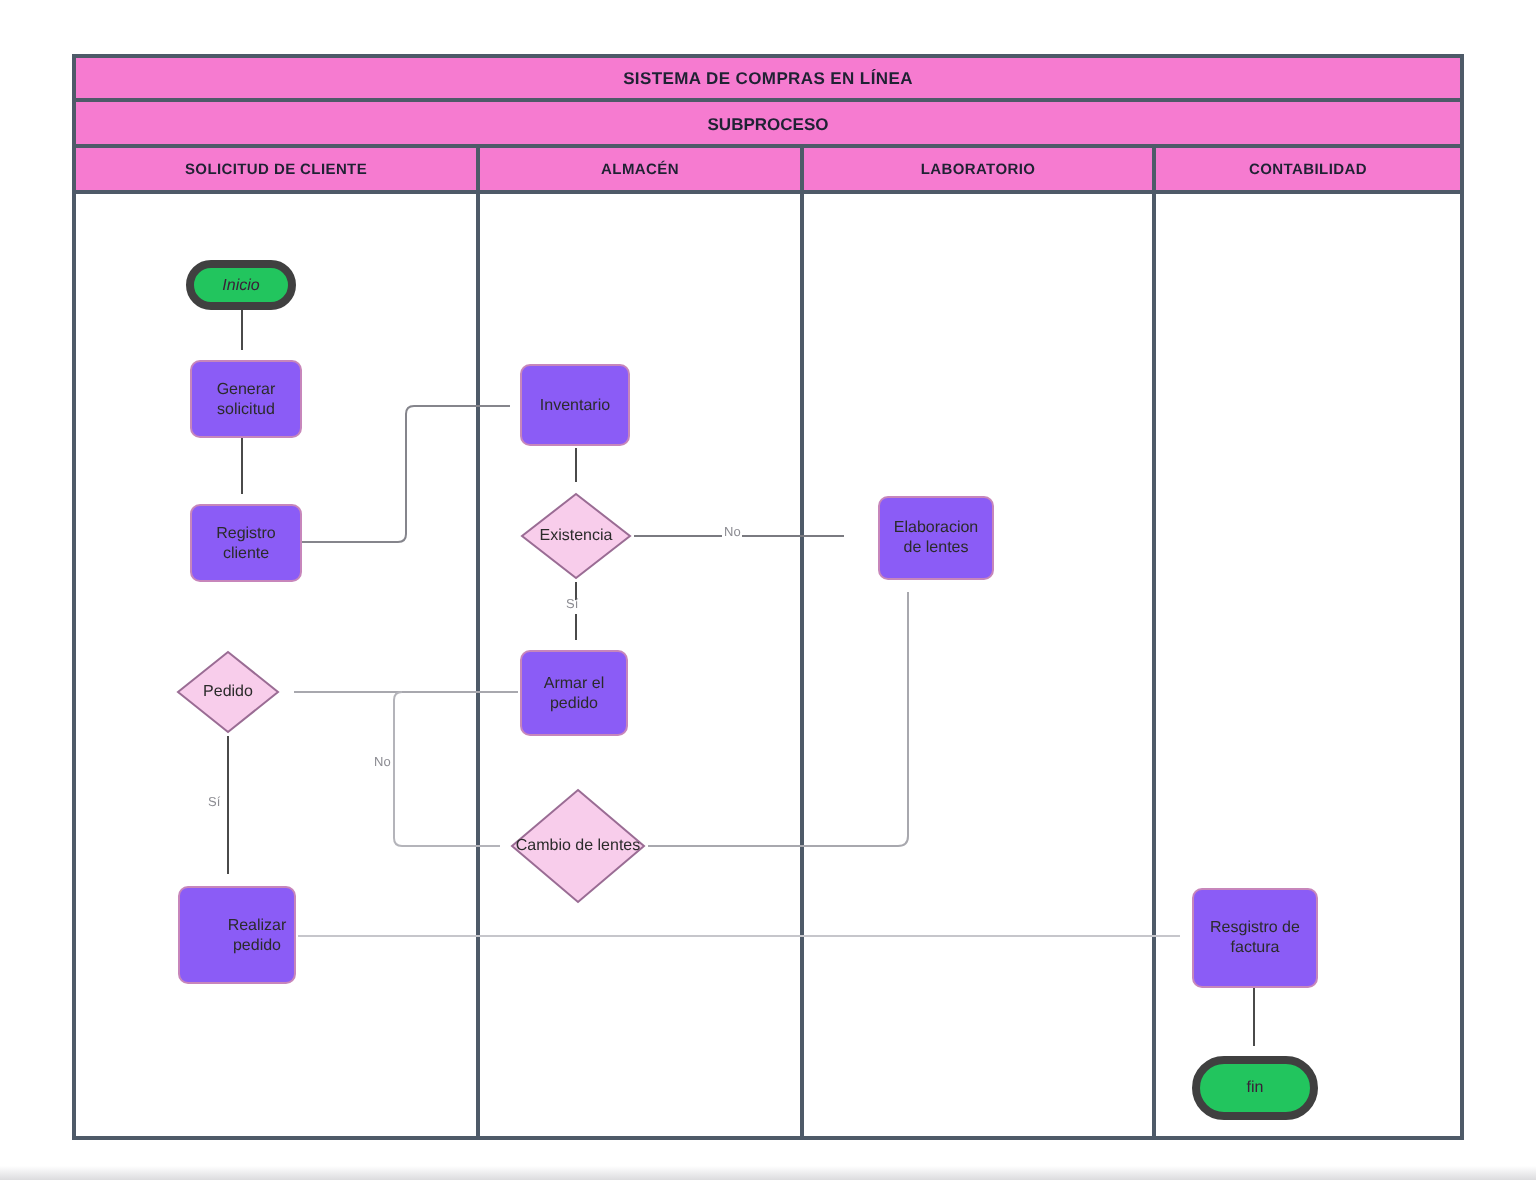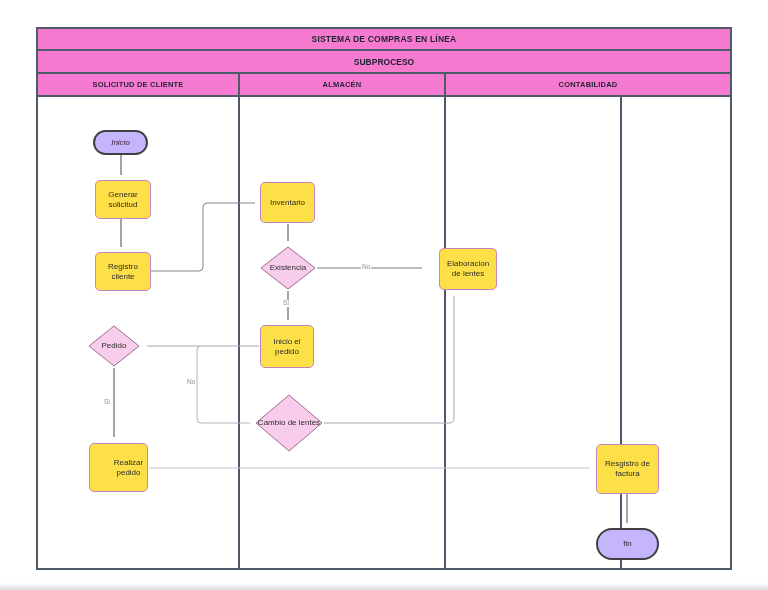--- a/index.html
+++ b/index.html
@@ -13,32 +13,32 @@
     align-items:center;justify-content:center;color:#1f2233;font-weight:bold;flex:0 0 auto;}
   .title-band{height:20px;font-size:8.5px;letter-spacing:.2px;align-items:center;}
   .subtitle-band{height:21px;font-size:8.5px;}
   .lane-header-row{display:flex;height:21px;flex:0 0 auto;border-bottom:2px solid #4e5a68;background:#f67bd0;}
   .lane-header{display:flex;align-items:center;justify-content:center;font-size:7.5px;
     font-weight:bold;color:#1f2233;border-right:2px solid #4e5a68;box-sizing:border-box;letter-spacing:.2px;}
   .lane-header:last-child{border-right:none;flex:1;}
   .lane-body{flex:1;display:flex;background:#ffffff;}
   .lane-col{box-sizing:border-box;border-right:2px solid #4e5a68;}
   .lane-col:last-child{border-right:none;flex:1;}
-  .w1{width:202px;} .w2{width:206px;} .w3{width:176px;}
+  .w1{width:202px;} .w2{width:162px;} .w3{width:176px;}
 
   
   .connectors{position:absolute;left:0;top:0;width:768px;height:590px;z-index:1;pointer-events:none;}
   .connectors path{fill:none;stroke-width:1;}
 
   
   .node{position:absolute;box-sizing:border-box;display:flex;align-items:center;
     justify-content:center;text-align:center;font-size:8px;line-height:1.2;
     color:#2b2b2b;z-index:2;padding:2px;}
-  .node-rect{background:#fde047;border:1px solid #c786bb;border-radius:5px;}
-  .node-pill{background:#c4b5fd;border:2px solid #404040;color:#3a2038;}
+  .node-rect{background:#8b5cf6;border:1px solid #c786bb;border-radius:5px;}
+  .node-pill{background:#22c55e;border:4px solid #404040;color:#3a2038;}
   .pill-inicio{border-radius:13px;font-style:italic;}
   .pill-fin{border-radius:16px;}
   .diamond{position:absolute;z-index:2;}
   .diamond svg{position:absolute;left:0;top:0;}
   .diamond-label{position:absolute;left:0;top:0;right:0;bottom:0;display:flex;
     align-items:center;justify-content:center;text-align:center;font-size:8px;
     line-height:1.15;color:#2b2b2b;}
 
   
   .edge-label{position:absolute;z-index:3;font-size:6.5px;color:#8c8c92;
@@ -59,20 +59,23 @@
     </div>
     <div class="band subtitle-band">
       <span>SUBPROCESO</span>
     </div>
     <div class="lane-header-row">
       <div class="lane-header w1">
         <span>SOLICITUD DE CLIENTE</span>
       </div>
       <div class="lane-header w2">
         <span>ALMACÉN</span>
+      </div>
+      <div class="lane-header w3">
+        <span>LABORATORIO</span>
       </div>
       <div class="lane-header">
         <span>CONTABILIDAD</span>
       </div>
     </div>
     <div class="lane-body">
       <div class="lane-col w1"></div>
       <div class="lane-col w2"></div>
       <div class="lane-col w3"></div>
       <div class="lane-col"></div>
@@ -127,21 +130,21 @@
   </div>
 
   <div class="diamond" style="left:260px;top:246px;width:56px;height:44px;">
     <svg width="56" height="44" viewBox="0 0 56 44">
       <polygon points="28,1 55,22 28,43 1,22" fill="#f8cdeb" stroke="#9a6c94" stroke-width="1"></polygon>
     </svg>
     <span class="diamond-label">Existencia</span>
   </div>
 
   <div class="node node-rect" style="left:260px;top:325px;width:54px;height:43px;">
-    <span>Inicio el pedido</span>
+    <span>Armar el pedido</span>
   </div>
 
   <div class="diamond" style="left:255px;top:394px;width:68px;height:58px;">
     <svg width="68" height="58" viewBox="0 0 68 58">
       <polygon points="34,1 67,29 34,57 1,29" fill="#f8cdeb" stroke="#9a6c94" stroke-width="1"></polygon>
     </svg>
     <span class="diamond-label">Cambio de lentes</span>
   </div>
 
   <div class="node node-rect" style="left:439px;top:248px;width:58px;height:42px;">

